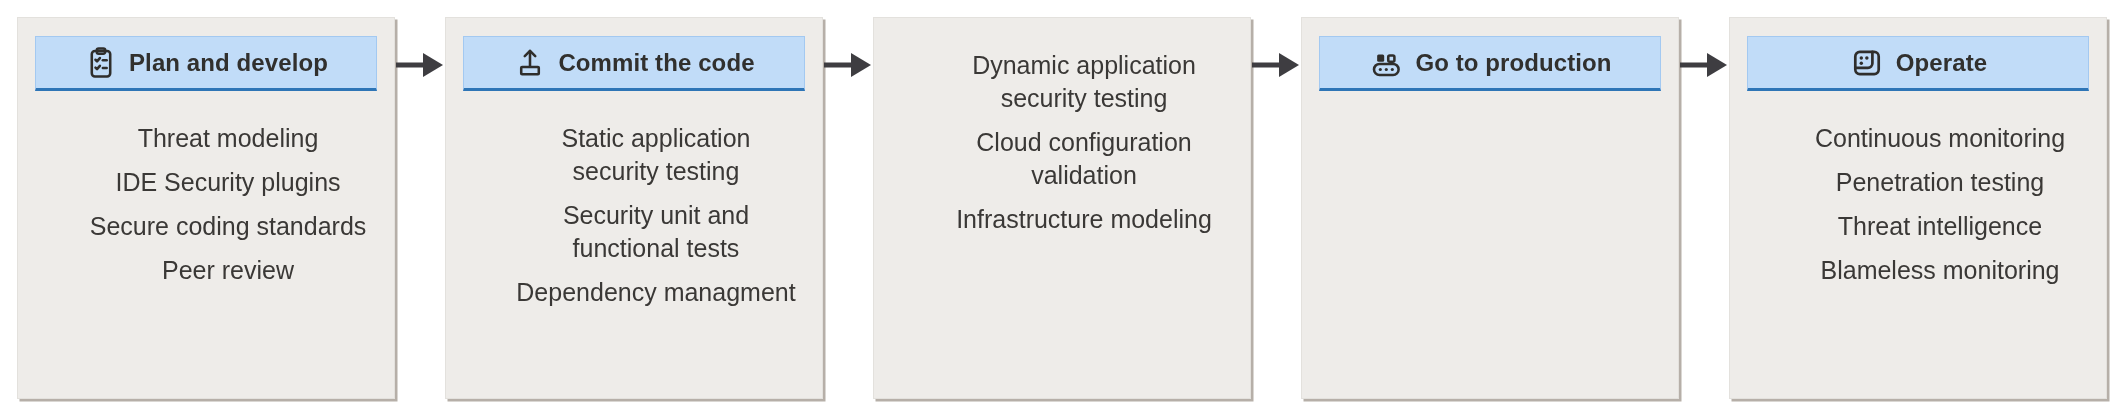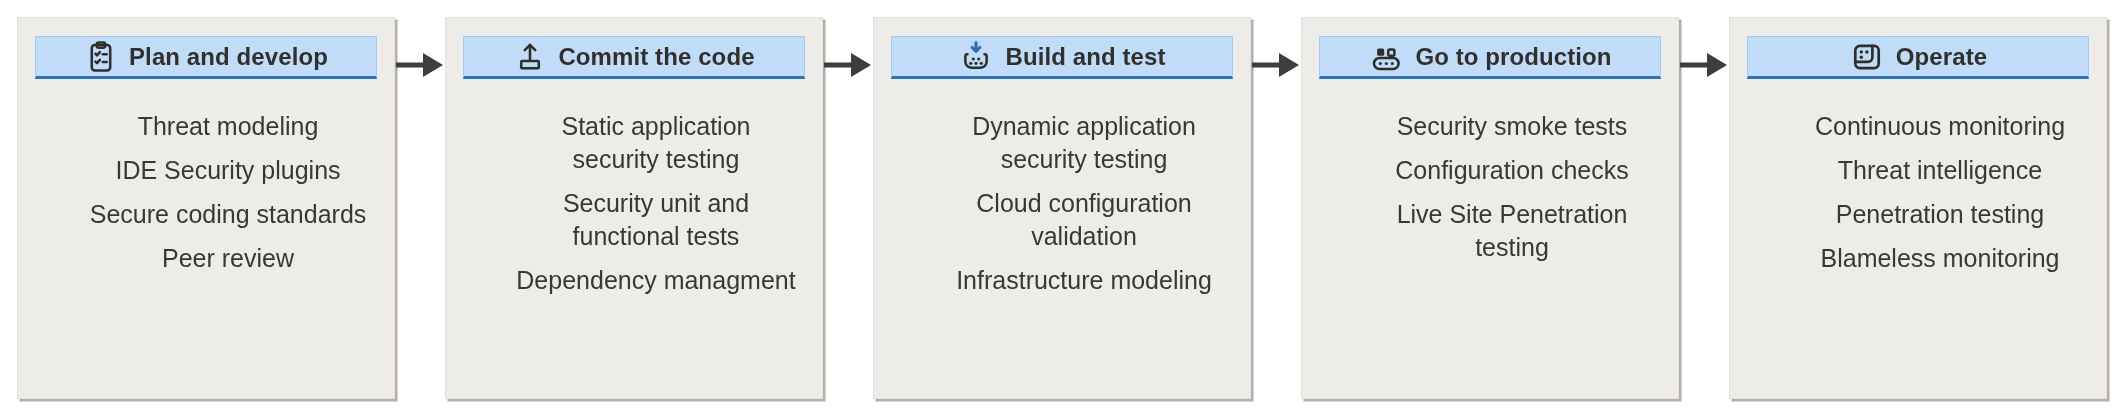--- a/index.html
+++ b/index.html
@@ -18,21 +18,21 @@
     width: 378px; height: 382px;
     flex: 0 0 auto;
     background: #eeece9;
     border: 1px solid #e3e1dd;
     box-shadow: 2.5px 2.5px 0 0 #b6afa8;
     display: flex; flex-direction: column; align-items: center;
   }
   .stage-header {
     box-sizing: border-box;
     margin-top: 18px;
-    width: 342px; height: 43px;
+    width: 342px; height: 55px;
     background: #c1dcf8;
     border: 1px solid #a3c9f1;
     border-bottom: 3px solid #2e75b6;
     display: flex; align-items: center; justify-content: center;
     gap: 11px;
   }
   .stage-title {
     font-size: 24px; font-weight: 700; color: #31302e;
     letter-spacing: 0.1px;
     white-space: nowrap;
@@ -115,35 +115,20 @@
   </div>
 
   <div class="flow-arrow">
     <svg width="48" height="30" viewBox="0 0 48 30">
       <rect x="0" y="12.5" width="29" height="5" fill="#3e3d41"></rect>
       <polygon points="27,3 47,15 27,27" fill="#3e3d41"></polygon>
     </svg>
   </div>
 
   <div class="stage-card">
-    <div class="stage-header">
-      <span class="stage-icon">
-        <svg width="36" height="36" viewBox="0 0 24 24" fill="none" stroke="#2f2e2c" stroke-width="1.7" stroke-linecap="round" stroke-linejoin="round">
-          <path d="M12,2.3 V7.8" stroke="#2b6cb8" stroke-width="2"></path>
-          <path d="M9.4,5.6 L12,8.2 L14.6,5.6" stroke="#2b6cb8" stroke-width="2"></path>
-          <path d="M6.3,10.2 c-0.9,0 -1.4,0.5 -1.4,1.4 v3.6 a3.9,3.9 0 0 0 3.9,3.9 h6.4 a3.9,3.9 0 0 0 3.9,-3.9 v-3.6 c0,-0.9 -0.5,-1.4 -1.4,-1.4"></path>
-          <circle cx="10.2" cy="13.3" r="1.05" fill="#2f2e2c" stroke="none"></circle>
-          <circle cx="13.8" cy="13.3" r="1.05" fill="#2f2e2c" stroke="none"></circle>
-          <circle cx="8.5" cy="16.2" r="1.05" fill="#2f2e2c" stroke="none"></circle>
-          <circle cx="12" cy="16.2" r="1.05" fill="#2f2e2c" stroke="none"></circle>
-          <circle cx="15.5" cy="16.2" r="1.05" fill="#2f2e2c" stroke="none"></circle>
-        </svg>
-      </span>
-      <span class="stage-title">Build and test</span>
-    </div>
     <div class="stage-items">
       <div class="stage-item">Dynamic application
 security testing</div>
       <div class="stage-item">Cloud configuration
 validation</div>
       <div class="stage-item">Infrastructure modeling</div>
     </div>
   </div>
 
   <div class="flow-arrow">
@@ -160,26 +145,20 @@
           <rect x="4" y="12.6" width="16.4" height="7.4" rx="3.7"></rect>
           <circle cx="8.2" cy="16.3" r="1.05" fill="#2f2e2c" stroke="none"></circle>
           <circle cx="12.2" cy="16.3" r="1.05" fill="#2f2e2c" stroke="none"></circle>
           <circle cx="16.2" cy="16.3" r="1.05" fill="#2f2e2c" stroke="none"></circle>
           <rect x="6.1" y="6.4" width="4.7" height="4.7" rx="1" fill="#2f2e2c" stroke="none"></rect>
           <rect x="13.5" y="7" width="4.1" height="4.1" rx="1"></rect>
         </svg>
       </span>
       <span class="stage-title">Go to production</span>
     </div>
-    <div class="stage-items">
-      <div class="stage-item">Security smoke tests</div>
-      <div class="stage-item">Configuration checks</div>
-      <div class="stage-item">Live Site Penetration
-testing</div>
-    </div>
   </div>
 
   <div class="flow-arrow">
     <svg width="48" height="30" viewBox="0 0 48 30">
       <rect x="0" y="12.5" width="29" height="5" fill="#3e3d41"></rect>
       <polygon points="27,3 47,15 27,27" fill="#3e3d41"></polygon>
     </svg>
   </div>
 
   <div class="stage-card">
@@ -190,19 +169,19 @@
           <path d="M15.6,4.6 v7.6 a3,3 0 0 1 -3,3 H4.2"></path>
           <circle cx="8.2" cy="8.6" r="1.15" fill="#2f2e2c" stroke="none"></circle>
           <circle cx="11.9" cy="8.6" r="1.15" fill="#2f2e2c" stroke="none"></circle>
           <circle cx="8.2" cy="12.2" r="1.15" fill="#2f2e2c" stroke="none"></circle>
         </svg>
       </span>
       <span class="stage-title">Operate</span>
     </div>
     <div class="stage-items">
       <div class="stage-item">Continuous monitoring</div>
+      <div class="stage-item">Penetration testing</div>
       <div class="stage-item">Threat intelligence</div>
-      <div class="stage-item">Penetration testing</div>
       <div class="stage-item">Blameless monitoring</div>
     </div>
   </div>
 
 </div>
 
 </body></html>

